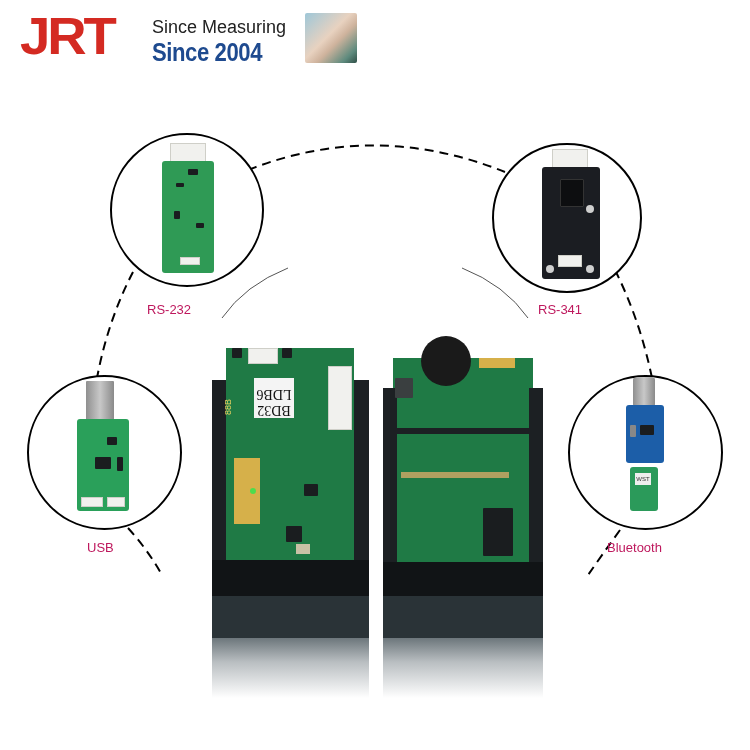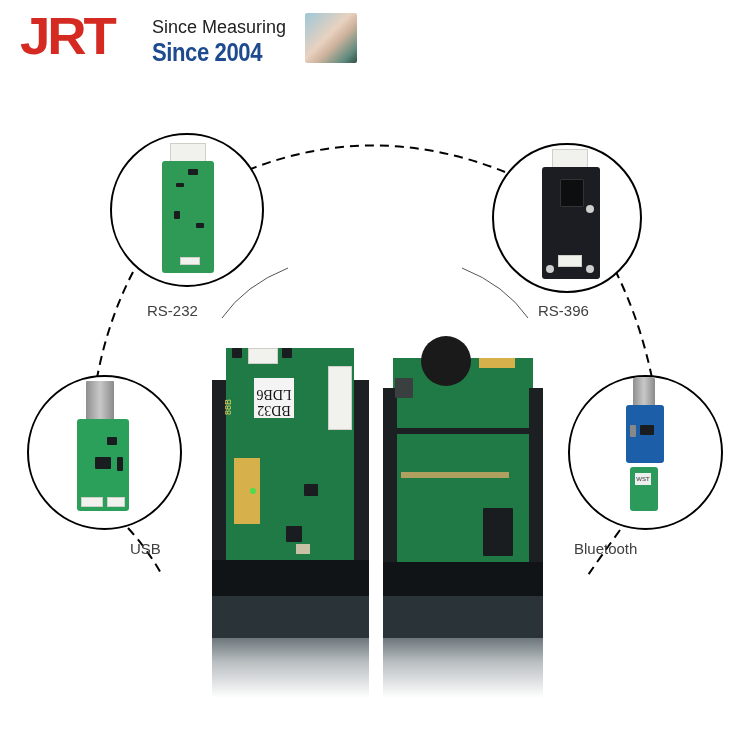--- a/index.html
+++ b/index.html
@@ -12,21 +12,21 @@
     .logo-tag1 { left:152px; top:17px; font-size:18px; color:#222; }
     .logo-tag2 { left:152px; top:37px; font-size:26px; font-weight:bold; color:#1e4a8f; letter-spacing:-0.5px; transform:scaleX(0.85); transform-origin:left top; }
     .logo-photo { left:305px; top:13px; width:52px; height:50px; background:linear-gradient(135deg,#9ec7d8 0%,#e8d2c0 45%,#cfb39d 60%,#5f8b7e 85%,#2f4f47 100%); border-radius:2px; }
 
     
     svg.overlay { position:absolute; left:0; top:0; width:750px; height:750px; pointer-events:none; }
 
     
     .circle { position:absolute; border:2px solid #000; border-radius:50%; background:#fff; overflow:hidden; }
     .board { position:absolute; border-radius:3px; }
-    .label { position:absolute; font-size:15px; color:#404040; }
+    .label { position:absolute; font-size:13px; color:#be185d; }
 
     
     .unit { position:absolute; }
     .housing { position:absolute; background:#1c2023; }
     .pcb { position:absolute; background:#1f7a45; }
     .base { position:absolute; background:#2a3337; }
     .reflect { position:absolute; background:linear-gradient(to bottom,#6c767b 0%,#b9bec1 40%,#ffffff 100%); }
     .chip { position:absolute; background:#1a1d1f; border-radius:1px; }
     .sticker { position:absolute; background:#f4f4f4; font-family:"Liberation Serif", serif; color:#111; font-size:14px; line-height:16px; text-align:center; transform:rotate(180deg); }
     .buzzer { position:absolute; background:#1a1a1a; border-radius:50%; }
@@ -72,45 +72,45 @@
 <div class="circle" style="left:492px;top:143px;width:150px;height:150px;">
   <div class="conn" style="left:58px;top:4px;width:36px;height:20px;"></div>
   <div class="board" style="left:48px;top:22px;width:58px;height:112px;background:#1b1d22;">
     <div class="chip" style="left:18px;top:12px;width:24px;height:28px;background:#0d0e10;border:1px solid #333;"></div>
     <div style="position:absolute;left:44px;top:38px;width:8px;height:8px;border-radius:50%;background:#cfcfcf;"></div>
     <div style="position:absolute;left:4px;top:98px;width:8px;height:8px;border-radius:50%;background:#cfcfcf;"></div>
     <div style="position:absolute;left:44px;top:98px;width:8px;height:8px;border-radius:50%;background:#cfcfcf;"></div>
     <div class="conn" style="left:16px;top:88px;width:24px;height:12px;"></div>
   </div>
 </div>
-<div class="label" style="left:538px;top:302px;">RS-396</div>
+<div class="label" style="left:538px;top:302px;">RS-341</div>
 
 <div class="circle" style="left:27px;top:375px;width:155px;height:155px;">
   <div class="board" style="left:57px;top:4px;width:28px;height:40px;background:linear-gradient(90deg,#8f8f8f,#c8c8c8,#8a8a8a);border-radius:1px;"></div>
   <div class="board" style="left:48px;top:42px;width:52px;height:92px;background:#2aa05a;">
     <div class="chip" style="left:18px;top:38px;width:16px;height:12px;"></div>
     <div class="chip" style="left:30px;top:18px;width:10px;height:8px;"></div>
     <div class="chip" style="left:40px;top:38px;width:6px;height:14px;"></div>
     <div class="conn" style="left:4px;top:78px;width:22px;height:10px;"></div>
     <div class="conn" style="left:30px;top:78px;width:18px;height:10px;"></div>
   </div>
 </div>
-<div class="label" style="left:87px;top:540px;margin-left:43px;">USB</div>
+<div class="label" style="left:87px;top:540px;">USB</div>
 
 <div class="circle" style="left:568px;top:375px;width:155px;height:155px;">
   <div class="board" style="left:63px;top:0px;width:22px;height:30px;background:linear-gradient(90deg,#8f8f8f,#c8c8c8,#8a8a8a);"></div>
   <div class="board" style="left:56px;top:28px;width:38px;height:58px;background:#1c5ea8;">
     <div class="chip" style="left:14px;top:20px;width:14px;height:10px;"></div>
     <div class="chip" style="left:4px;top:20px;width:6px;height:12px;background:#888;"></div>
   </div>
   <div class="board" style="left:60px;top:90px;width:28px;height:44px;background:#2b9a5a;">
     <div style="position:absolute;left:5px;top:6px;width:16px;height:12px;background:#eee;font-size:6px;color:#333;text-align:center;line-height:12px;">WST</div>
   </div>
 </div>
-<div class="label" style="left:574px;top:540px;">Bluetooth</div>
+<div class="label" style="left:607px;top:540px;">Bluetooth</div>
 
 <div class="unit" style="left:212px;top:348px;width:157px;height:290px;">
   <div class="housing" style="left:0;top:32px;width:157px;height:210px;"></div>
   <div class="pcb" style="left:14px;top:0;width:128px;height:212px;">
     <div class="conn" style="left:22px;top:0px;width:30px;height:16px;"></div>
     <div class="chip" style="left:6px;top:0px;width:10px;height:10px;"></div>
     <div class="chip" style="left:56px;top:0px;width:10px;height:10px;"></div>
     <div class="sticker" style="left:28px;top:30px;width:40px;height:40px;">
       <div>BD32</div>
       <div>LDB6</div>

